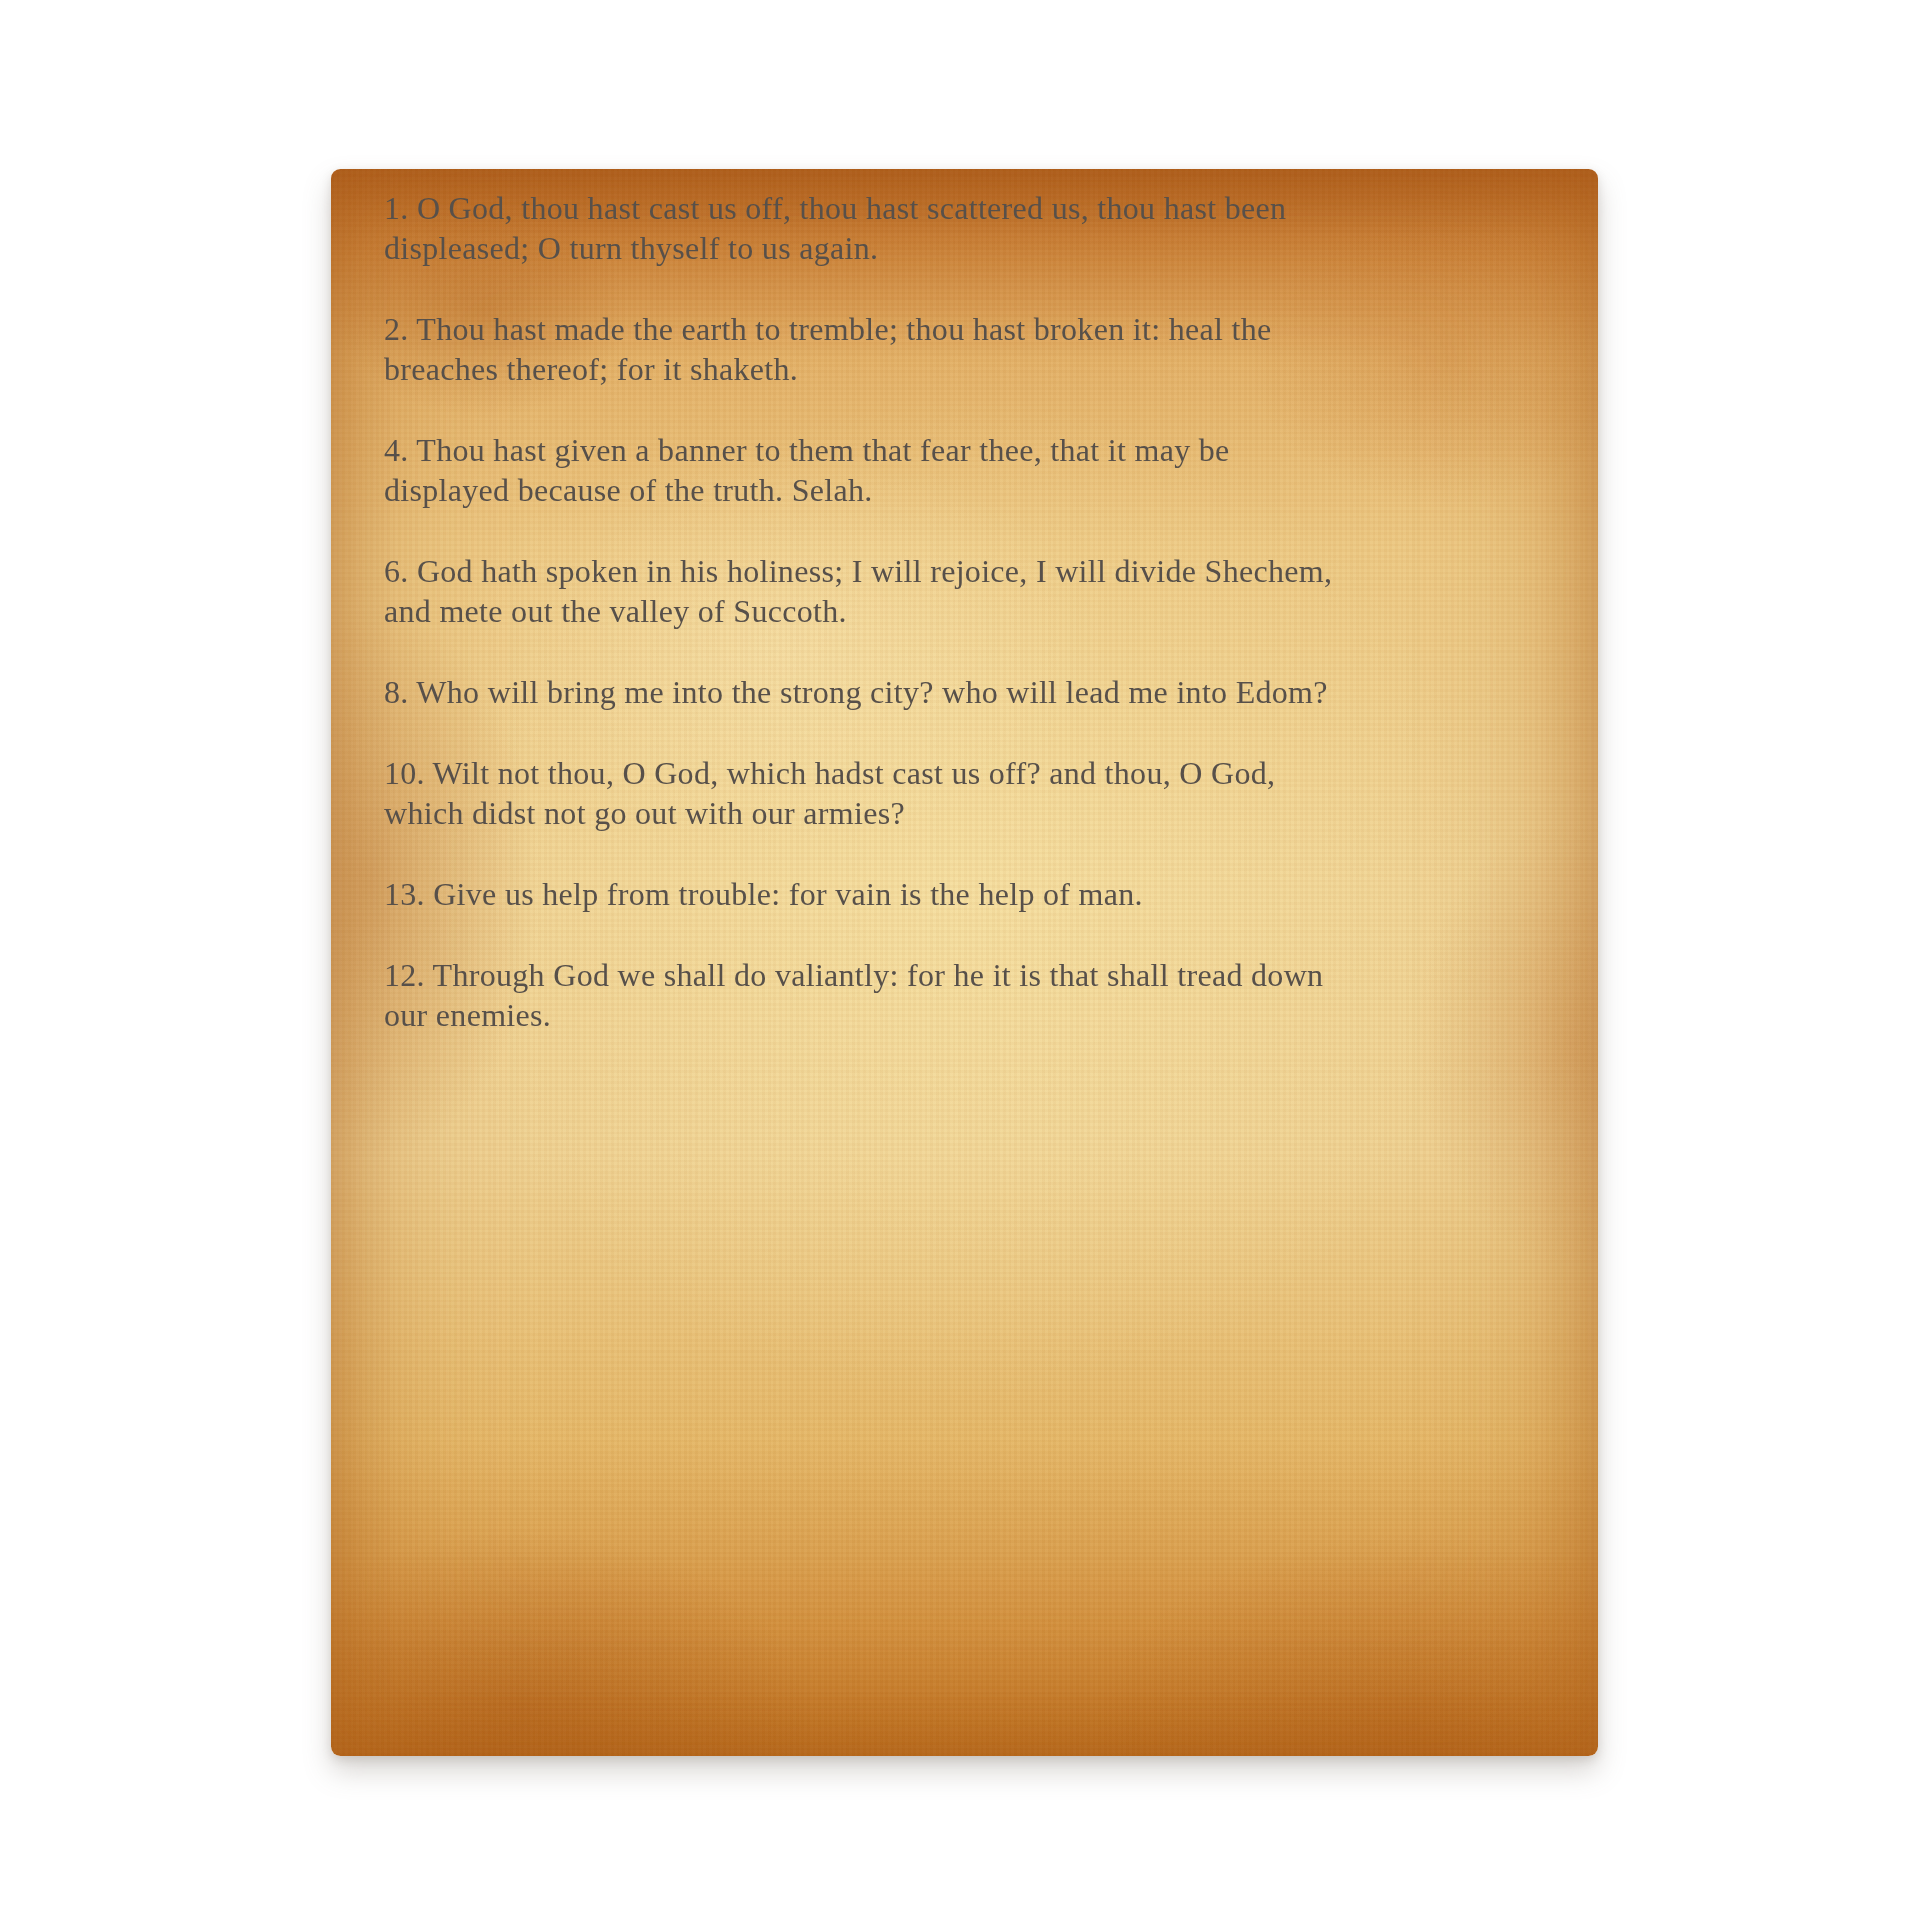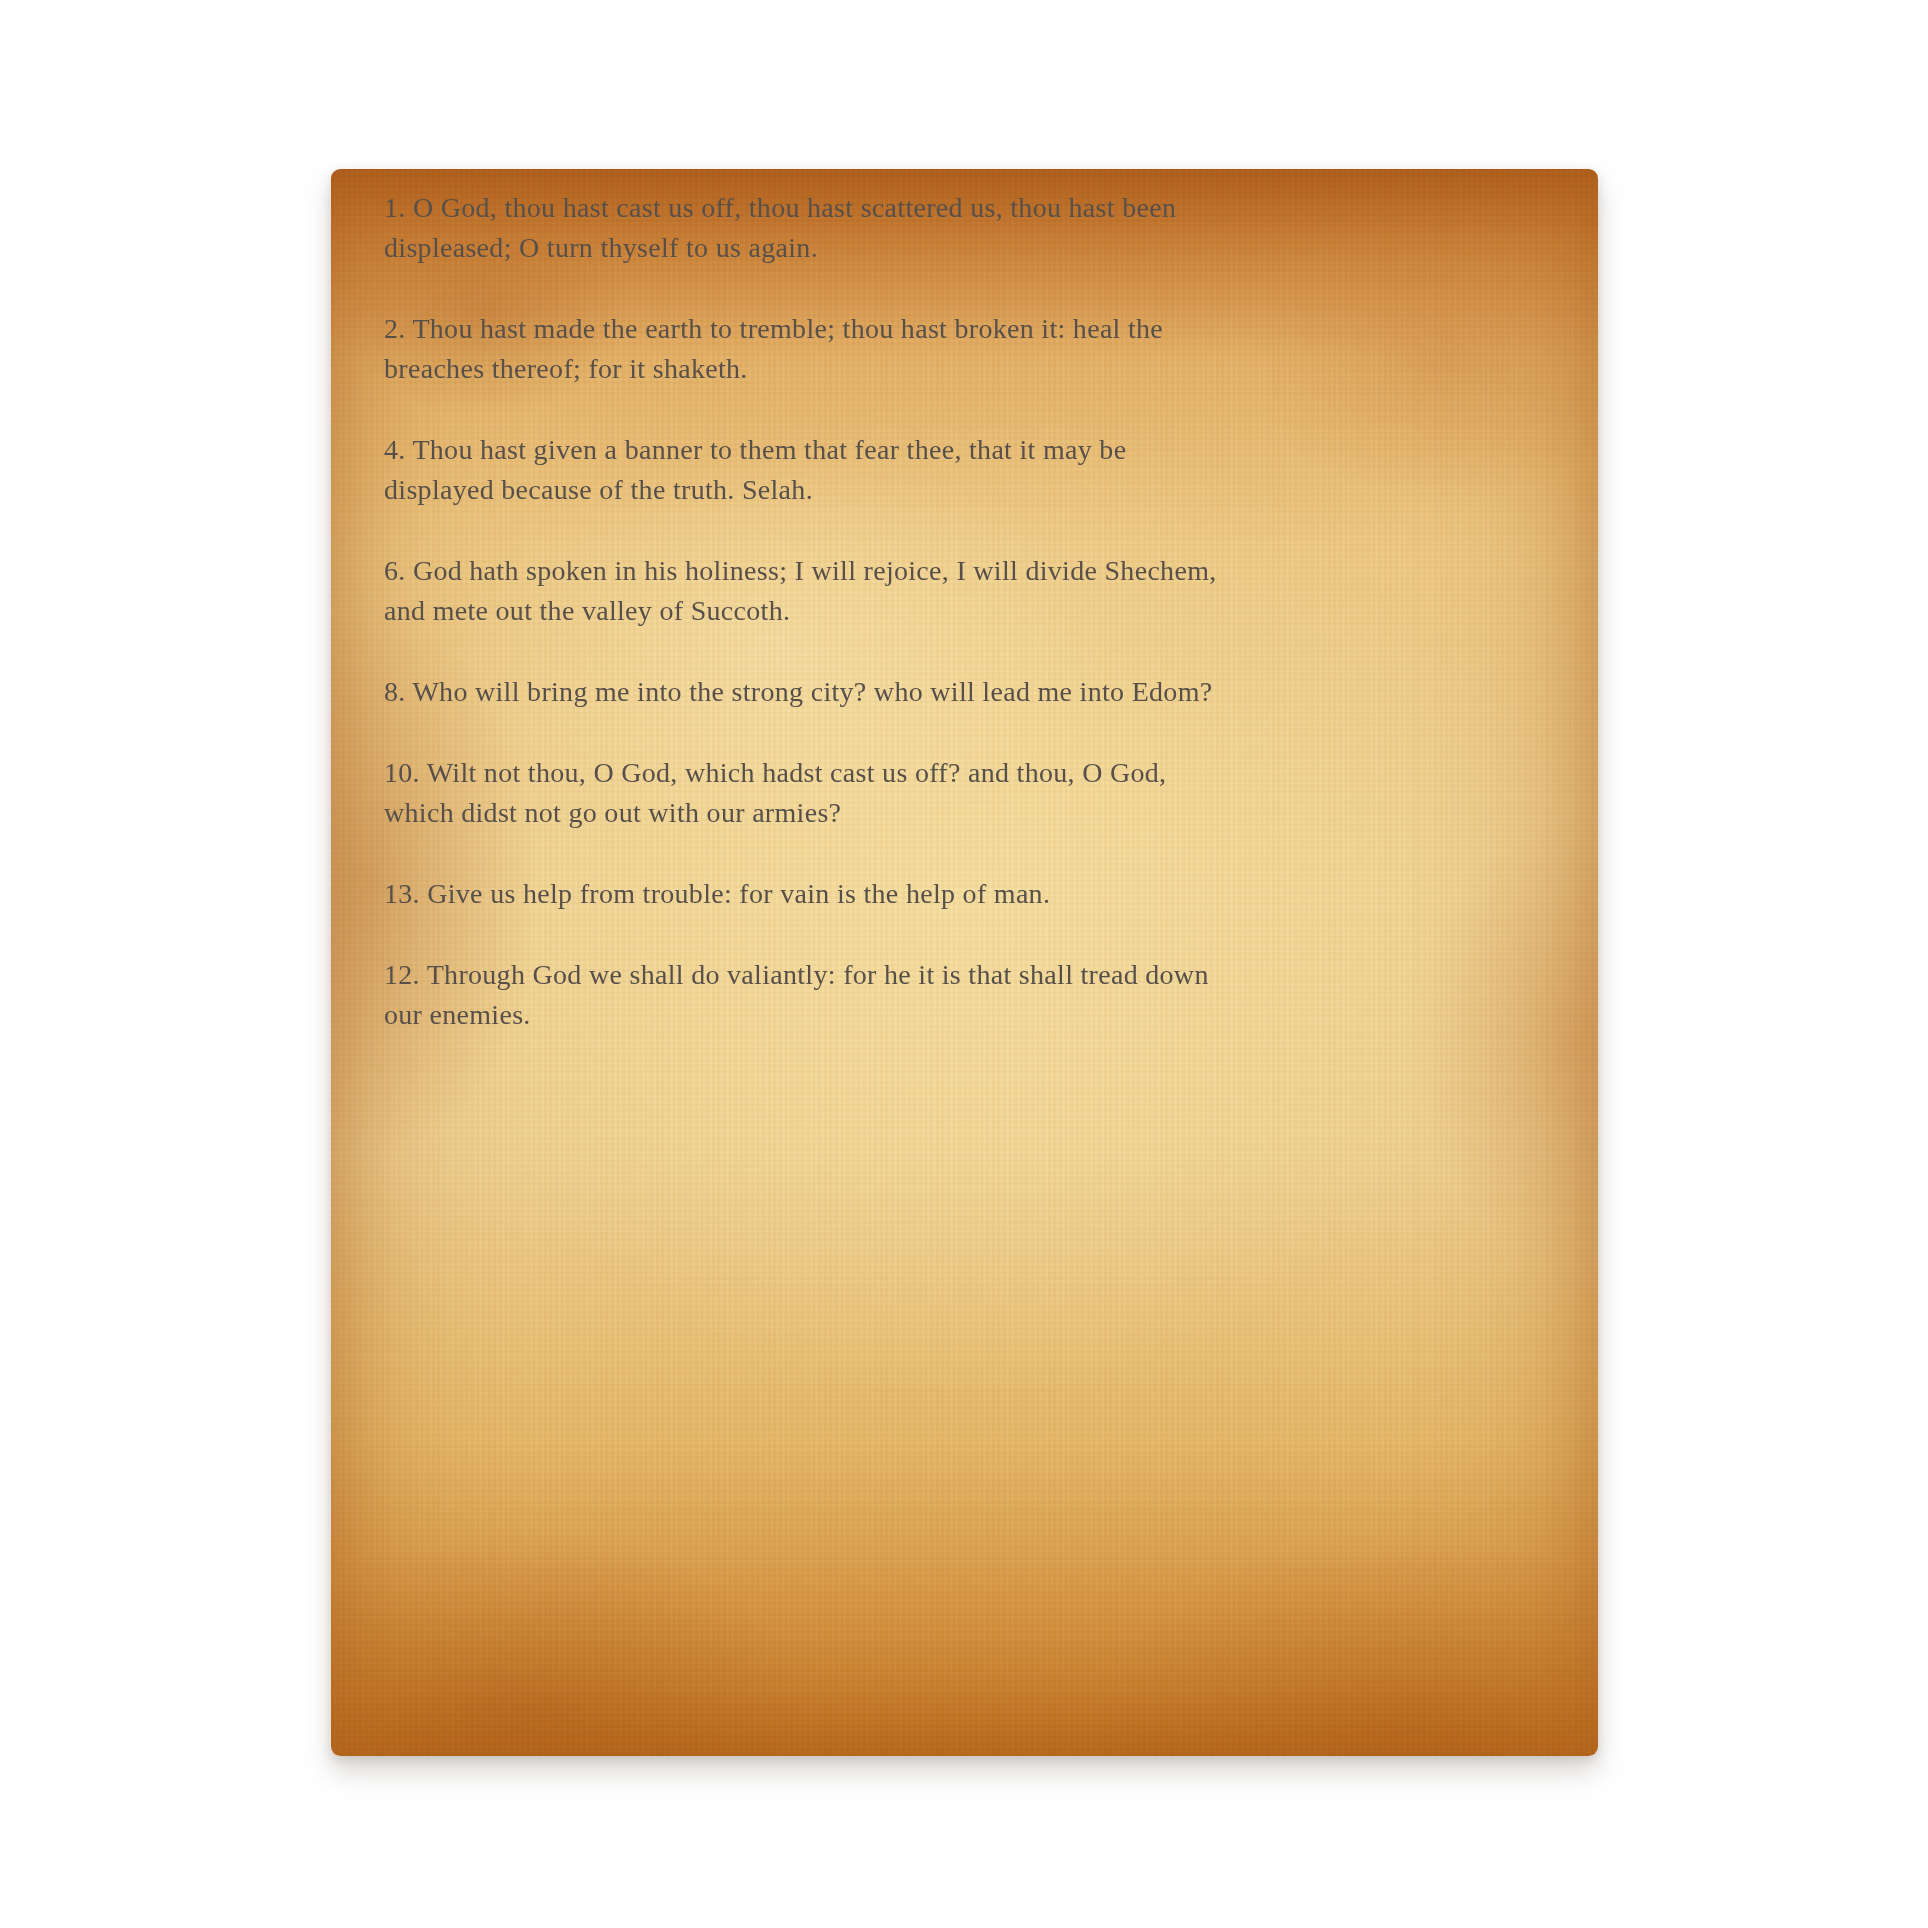--- a/index.html
+++ b/index.html
@@ -58,21 +58,21 @@
     font-weight: bold;
     font-size: 158px;
     line-height: 1.0;
     letter-spacing: -3.8px;
     text-align: center;
     color: #4a494f;
   }
   .verse-list {
     margin-top: 9.4px;
     font-family: "Liberation Serif", serif;
-    font-size: 28px;
+    font-size: 32px;
     line-height: 40px;
     letter-spacing: 0.3px;
     color: #57504a;
     text-align: left;
   }
   .verse {
     margin: 0 0 41px 0;
     white-space: nowrap; 
   }
 </style>

